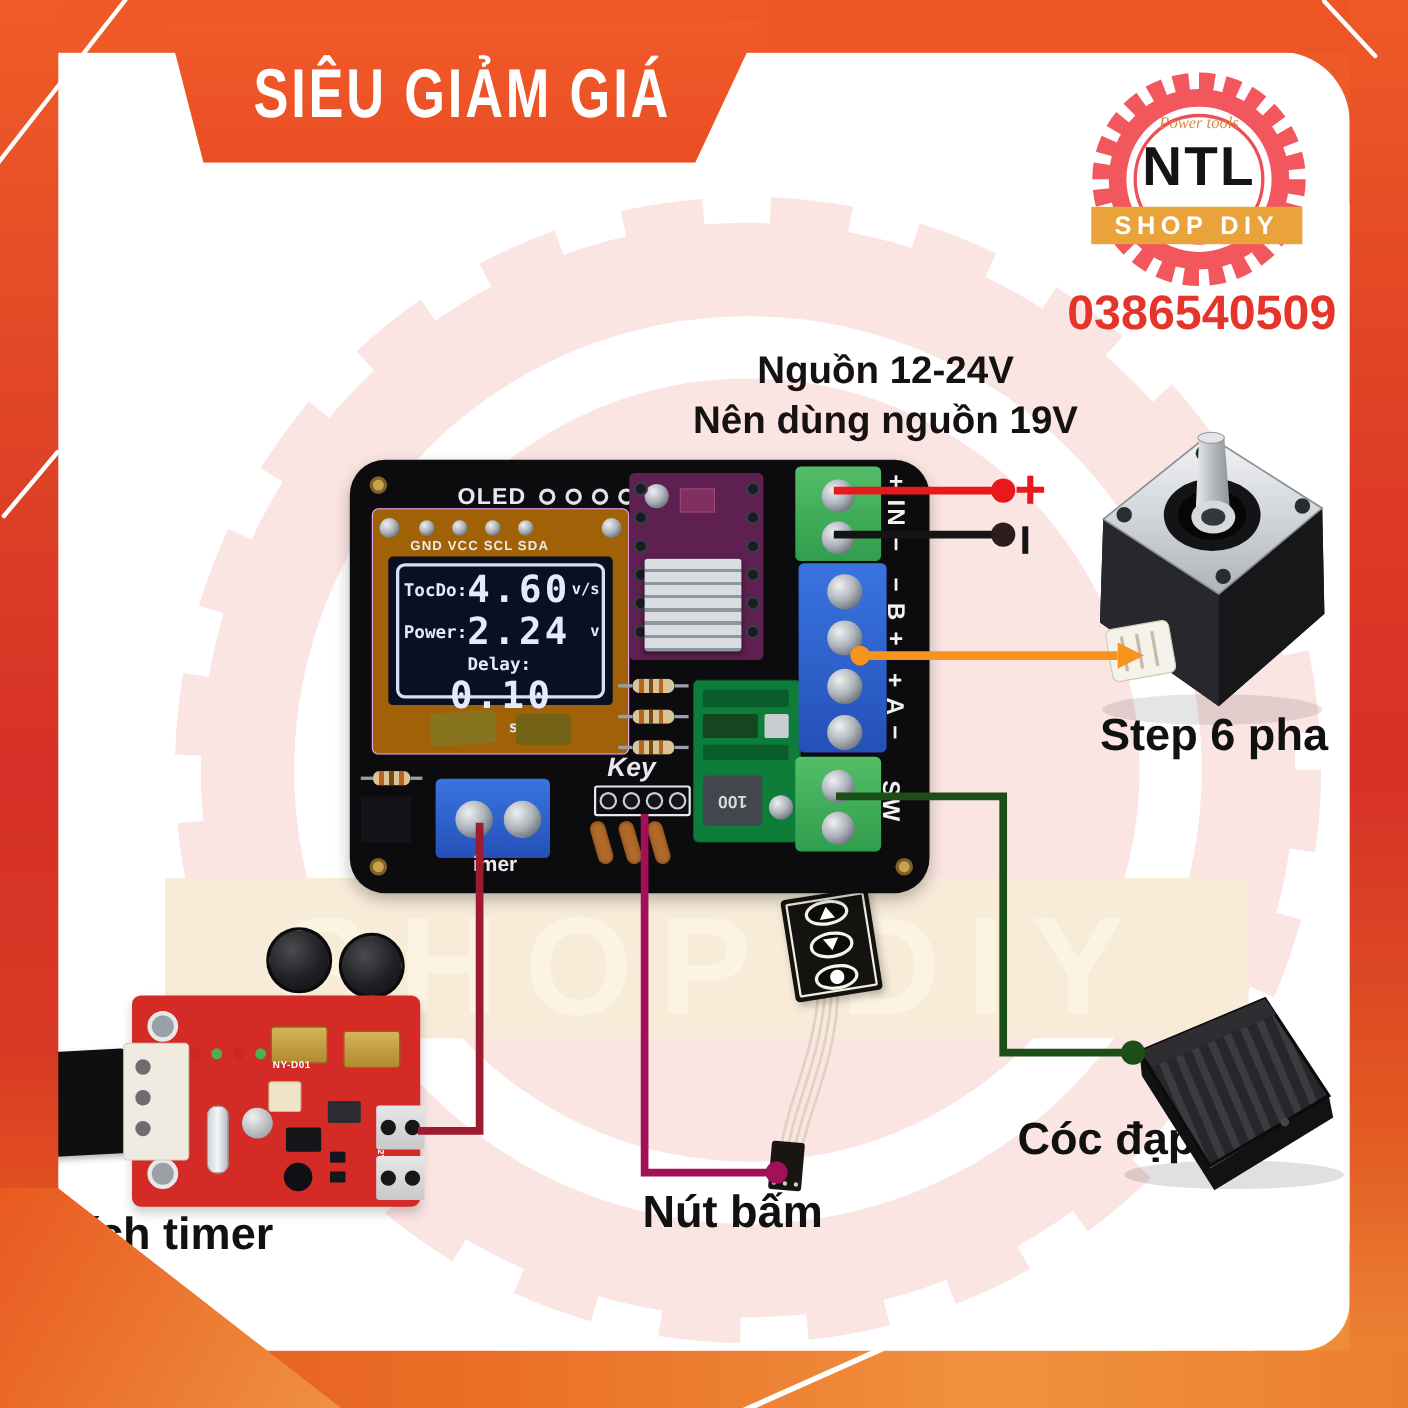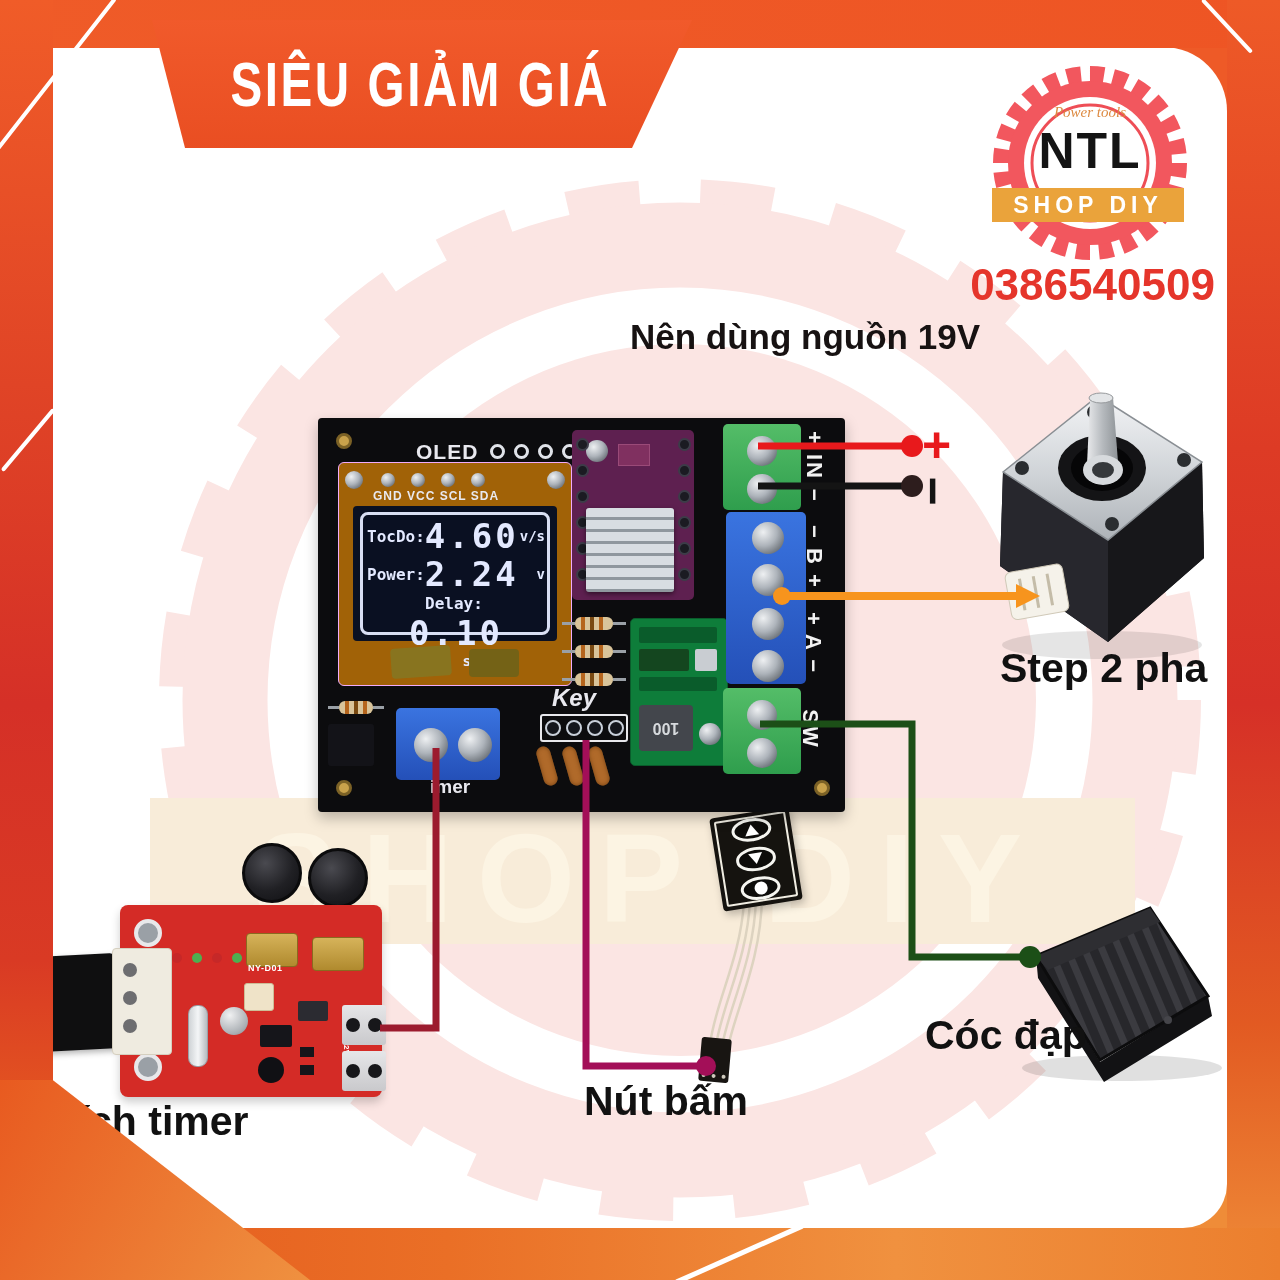--- a/index.html
+++ b/index.html
@@ -41,21 +41,21 @@
   
   .note{left:615px;top:314px;width:380px;text-align:center;color:#171212;
      font-size:35px;font-weight:800;line-height:46px;}
   .big-label{position:absolute;color:#111;font-size:41px;font-weight:800;white-space:nowrap;}
   
   .wm-band{left:150px;top:798px;width:985px;height:146px;background:#f8ecd9;}
   .wm-text{left:170px;top:806px;width:960px;text-align:center;color:#fcf4e3;
      font-size:126px;font-weight:900;letter-spacing:24px;white-space:nowrap;}
   
   .board{left:318px;top:418px;width:527px;height:394px;background:#0c0c0e;
-     border-radius:4px;box-shadow:0 6px 14px rgba(0,0,0,.25);}
+     border-radius:32px;box-shadow:0 6px 14px rgba(0,0,0,.25);}
   .hole{position:absolute;border-radius:50%;background:#c9a24b;border:3px solid #7c6226;}
   .screw{position:absolute;border-radius:50%;
      background:radial-gradient(circle at 35% 32%,#eef0f2,#aeb4bb 45%,#6a7077 80%,#4c5258);}
   .oled-module{left:20px;top:44px;width:232px;height:222px;background:#a16207;
      border-radius:6px;border:1px solid #f0abfc;}
   .oled-sil{position:absolute;color:#e9e9ef;font-weight:700;}
   .pad{position:absolute;border-radius:50%;background:#0a0a0c;border:3px solid #dfe2e8;}
   .screen{left:14px;top:43px;width:204px;height:135px;background:#0a1022;border-radius:4px;}
   .screen-frame{position:absolute;left:7px;top:6px;right:7px;bottom:6px;
      border:3px solid #d9dff4;border-radius:8px;}
@@ -406,23 +406,24 @@
     <polyline points="760,724 912,724 912,957 1030,957" stroke="#1c4f17" stroke-width="7" fill="none"></polyline>
     <circle cx="1030" cy="957" r="11" fill="#1c4f17"></circle>
     <polyline points="436,748 436,1028 380,1028" stroke="#9c1b2e" stroke-width="7" fill="none"></polyline>
     <polyline points="586,740 586,1066 704,1066" stroke="#a30f58" stroke-width="7" fill="none"></polyline>
     <circle cx="706" cy="1066" r="10" fill="#a30f58"></circle>
   </svg>
   <div class="abs wire-plus">+</div>
   <div class="abs wire-minus">−</div>
 
   <div class="abs note">
+    <div>Nguồn 12-24V</div>
     <div>Nên dùng nguồn 19V</div>
   </div>
-  <div class="big-label" style="left:1000px;top:645px;width:180px;text-align:center;">Step 2 pha</div>
+  <div class="big-label" style="left:1000px;top:645px;width:180px;text-align:center;">Step 6 pha</div>
   <div class="big-label" style="left:48px;top:1098px;">Kích timer</div>
   <div class="big-label" style="left:925px;top:1012px;">Cóc đạp</div>
   <div class="big-label" style="left:584px;top:1078px;">Nút bấm</div>
 
   <div class="patch band-top"></div>
   <div class="patch band-left"></div>
   <div class="patch band-right"></div>
   <div class="patch band-bottom"></div>
   <div class="patch wedge-bl"></div>
   <div class="diag" style="left:53px;top:-22px;width:4px;height:195px;transform:rotate(38deg);"></div>

